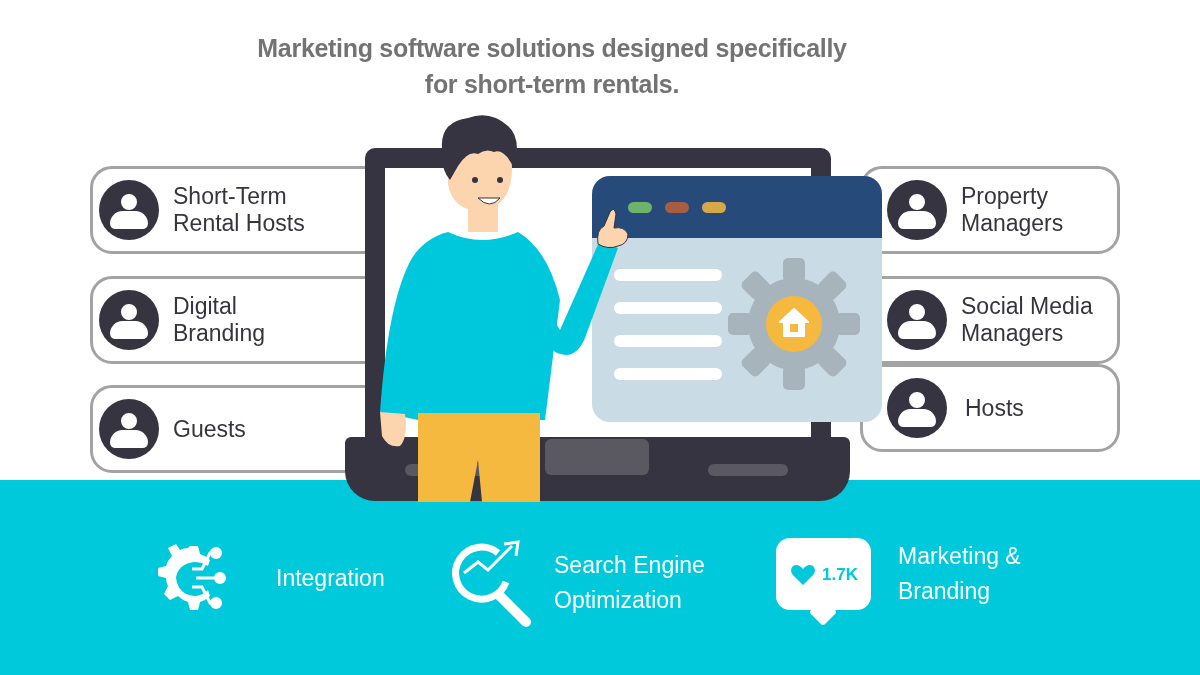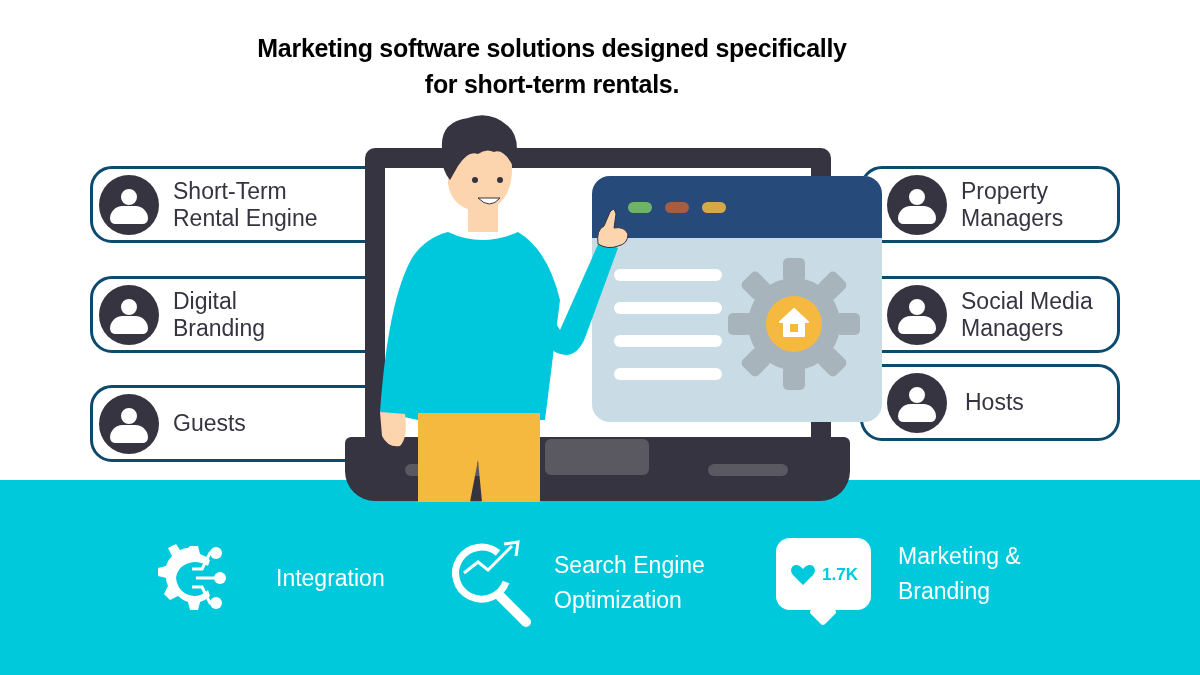--- a/index.html
+++ b/index.html
@@ -1,28 +1,28 @@
 <!DOCTYPE html>
 <html><head>
 <meta charset="utf-8">
 <style>
   * { box-sizing: border-box; margin: 0; padding: 0; }
   html, body { width: 1200px; height: 675px; overflow: hidden; background: #ffffff; }
   body { position: relative; font-family: "Liberation Sans", "DejaVu Sans", sans-serif; }
 
   .headline {
     position: absolute; left: 0; top: 30px; width: 1104px; text-align: center;
-    color: #000000; font-weight: bold; font-size: 25px; line-height: 36px;
+    color: #737373; font-weight: bold; font-size: 25px; line-height: 36px;
     font-family: "Liberation Sans", sans-serif; letter-spacing: -0.3px;
   }
 
   .band { position: absolute; left: 0; top: 480px; width: 1200px; height: 195px; background: #00c9dc; }
 
   .pill {
-    position: absolute; height: 77px; border: 3px solid #0c4a6e; border-radius: 22px;
+    position: absolute; height: 88px; border: 3px solid #a3a3a3; border-radius: 22px;
     background: #fff; display: flex; align-items: center;
   }
   .pill .avatar { width: 60px; height: 60px; border-radius: 50%; background: #353440; position: relative; flex: none; margin-left: 6px; }
   .pill .avatar .head { position: absolute; left: 19px; top: 11px; width: 22px; height: 22px; border-radius: 50%; border: 3px solid #353440; background: #fff; }
   .pill .avatar .body { position: absolute; left: 11px; top: 31px; width: 38px; height: 18px; border-radius: 14px 14px 6px 6px; background: #fff; }
   .pill .label { color: #353440; font-size: 23px; line-height: 27px; margin-left: 14px; font-family: "Liberation Sans", sans-serif; }
 
   .pill.left { left: 90px; width: 300px; }
   .pill.right { left: 860px; width: 260px; }
   .pill.right .avatar { margin-left: 24px; }
@@ -55,21 +55,21 @@
   <div>for short-term rentals.</div>
 </div>
 
 <div class="pill left" style="top:166px;">
   <div class="avatar">
       <div class="head"></div>
       <div class="body"></div>
     </div>
   <div class="label">
     <div>Short-Term</div>
-    <div>Rental Engine</div>
+    <div>Rental Hosts</div>
   </div>
 </div>
 <div class="pill left" style="top:276px;">
   <div class="avatar">
       <div class="head"></div>
       <div class="body"></div>
     </div>
   <div class="label">
     <div>Digital</div>
     <div>Branding</div>

